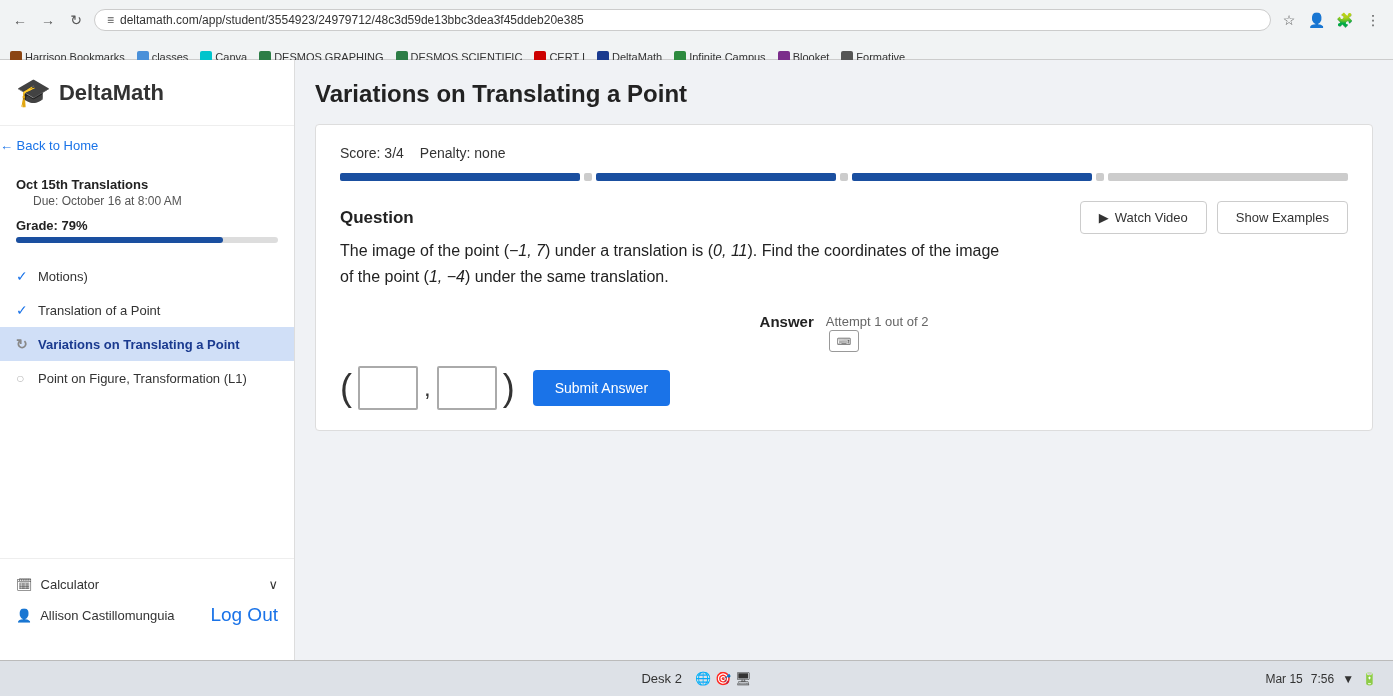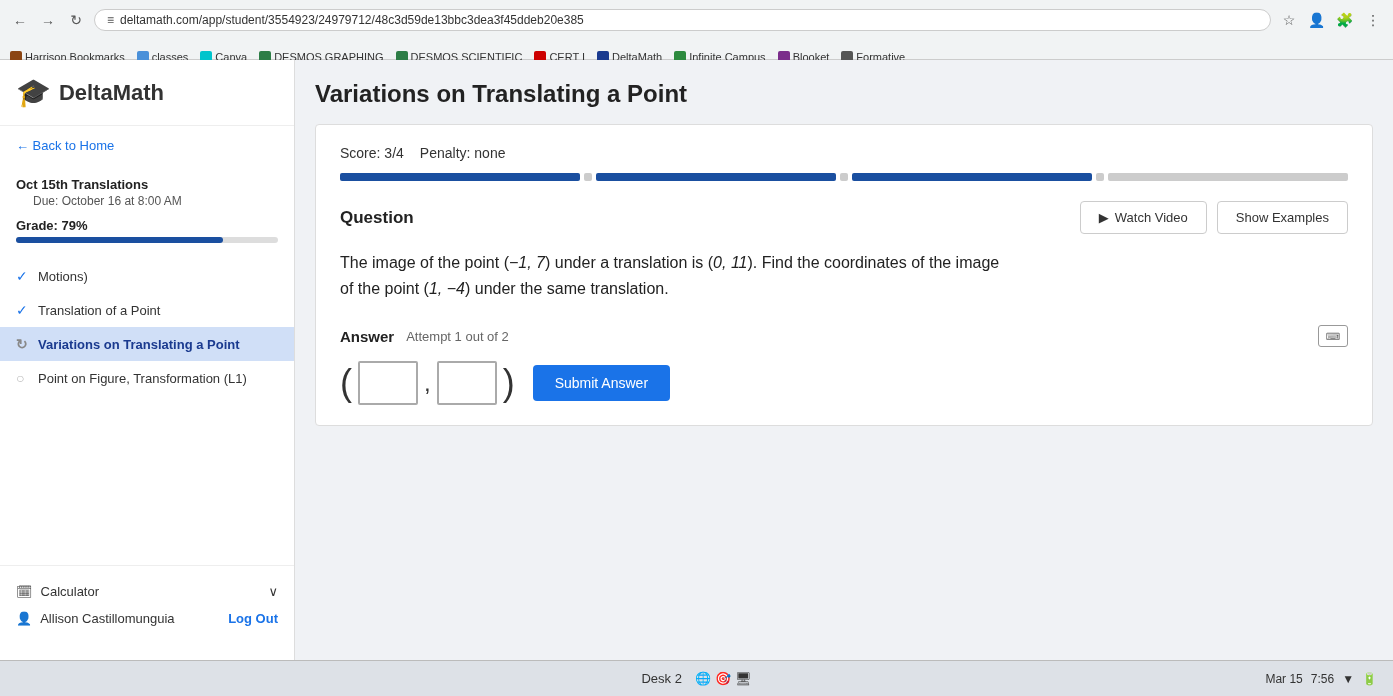--- a/index.html
+++ b/index.html
@@ -73,21 +73,21 @@
       align-items: center;
       gap: 8px;
       padding: 0 16px 16px;
       border-bottom: 1px solid #eee;
     }
     .logo-cap { font-size: 28px; }
     .logo-text { font-size: 22px; font-weight: bold; color: #333; }
 
     .back-link {
       display: flex; align-items: center; gap: 6px;
-      padding: 12px 16px;
+      padding: 12px 0;
       color: #1a73e8; font-size: 13px; cursor: pointer;
     }
 
     .assignment-info { padding: 12px 16px 8px; }
     .assignment-title { font-weight: bold; font-size: 13px; color: #222; }
     .assignment-due { font-size: 12px; color: #555; margin-top: 2px; margin-left: 17px; }
     .grade-label { font-size: 13px; font-weight: bold; color: #222; margin-top: 10px; }
     .grade-bar-bg {
       background: #ddd;
       height: 6px;
@@ -126,21 +126,21 @@
       font-size: 13px; color: #333; cursor: pointer;
       padding: 6px 0;
     }
     .calculator-left { display: flex; align-items: center; gap: 8px; }
     .user-item {
       display: flex; align-items: center; justify-content: space-between;
       font-size: 13px; color: #333;
       padding: 6px 0;
     }
     .user-left { display: flex; align-items: center; gap: 8px; }
-    .logout-link { color: #1a73e8; cursor: pointer; font-size: 13px; font-weight: bold; }
+    .logout-link { color: #1a73e8; cursor: pointer; font-size: 19px; }
 
     
     .main-content {
       flex: 1;
       background: #f0f2f5;
       padding: 20px;
       overflow-y: auto;
     }
     .page-title {
       font-size: 24px;
@@ -173,21 +173,21 @@
       border-radius: 2px;
     }
     .progress-seg.filled { background: #1a4fa0; }
     .progress-seg.empty { background: #ccc; }
 
     
     .question-header {
       display: flex;
       align-items: center;
       justify-content: space-between;
-      margin-bottom: 16px;
+      margin-bottom: 4px;
       gap: 26px;
     }
     .question-label { font-size: 17px; font-weight: bold; color: #222; }
     .header-buttons { display: flex; gap: 10px; }
     .watch-btn, .examples-btn {
       padding: 8px 18px;
       border: 1px solid #ccc;
       background: white;
       border-radius: 4px;
       font-size: 13px;
@@ -201,20 +201,21 @@
       font-size: 16px;
       color: #222;
       line-height: 1.6;
       margin-bottom: 24px;
     }
 
     
     .answer-label-row {
       display: flex; align-items: center; justify-content: space-between;
       margin-bottom: 14px;
+      flex-direction: column;
     }
     .answer-label { font-size: 15px; font-weight: bold; color: #222; }
     .attempt-text { font-size: 13px; color: #666; }
     .keyboard-icon {
       width: 30px; height: 22px;
       border: 1px solid #999;
       border-radius: 3px;
       display: flex; align-items: center; justify-content: center;
       font-size: 10px; color: #666;
     }

